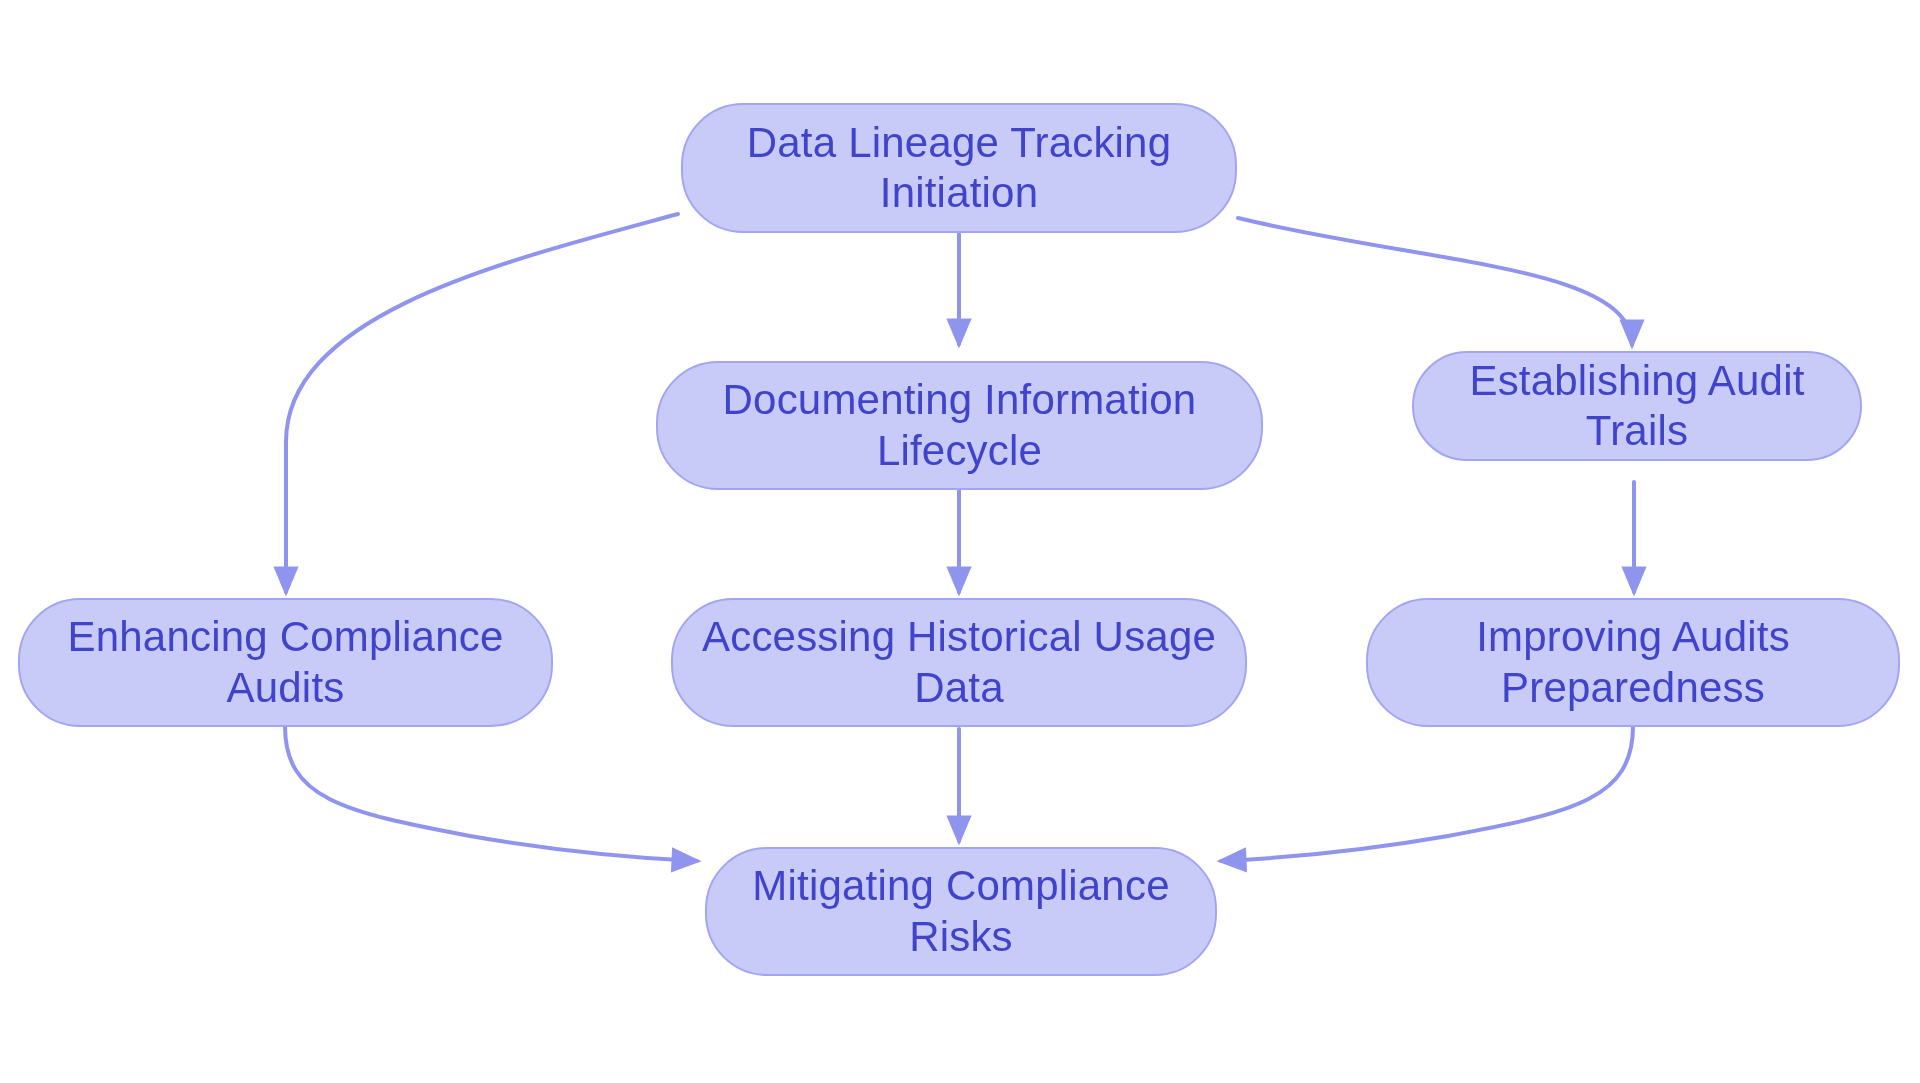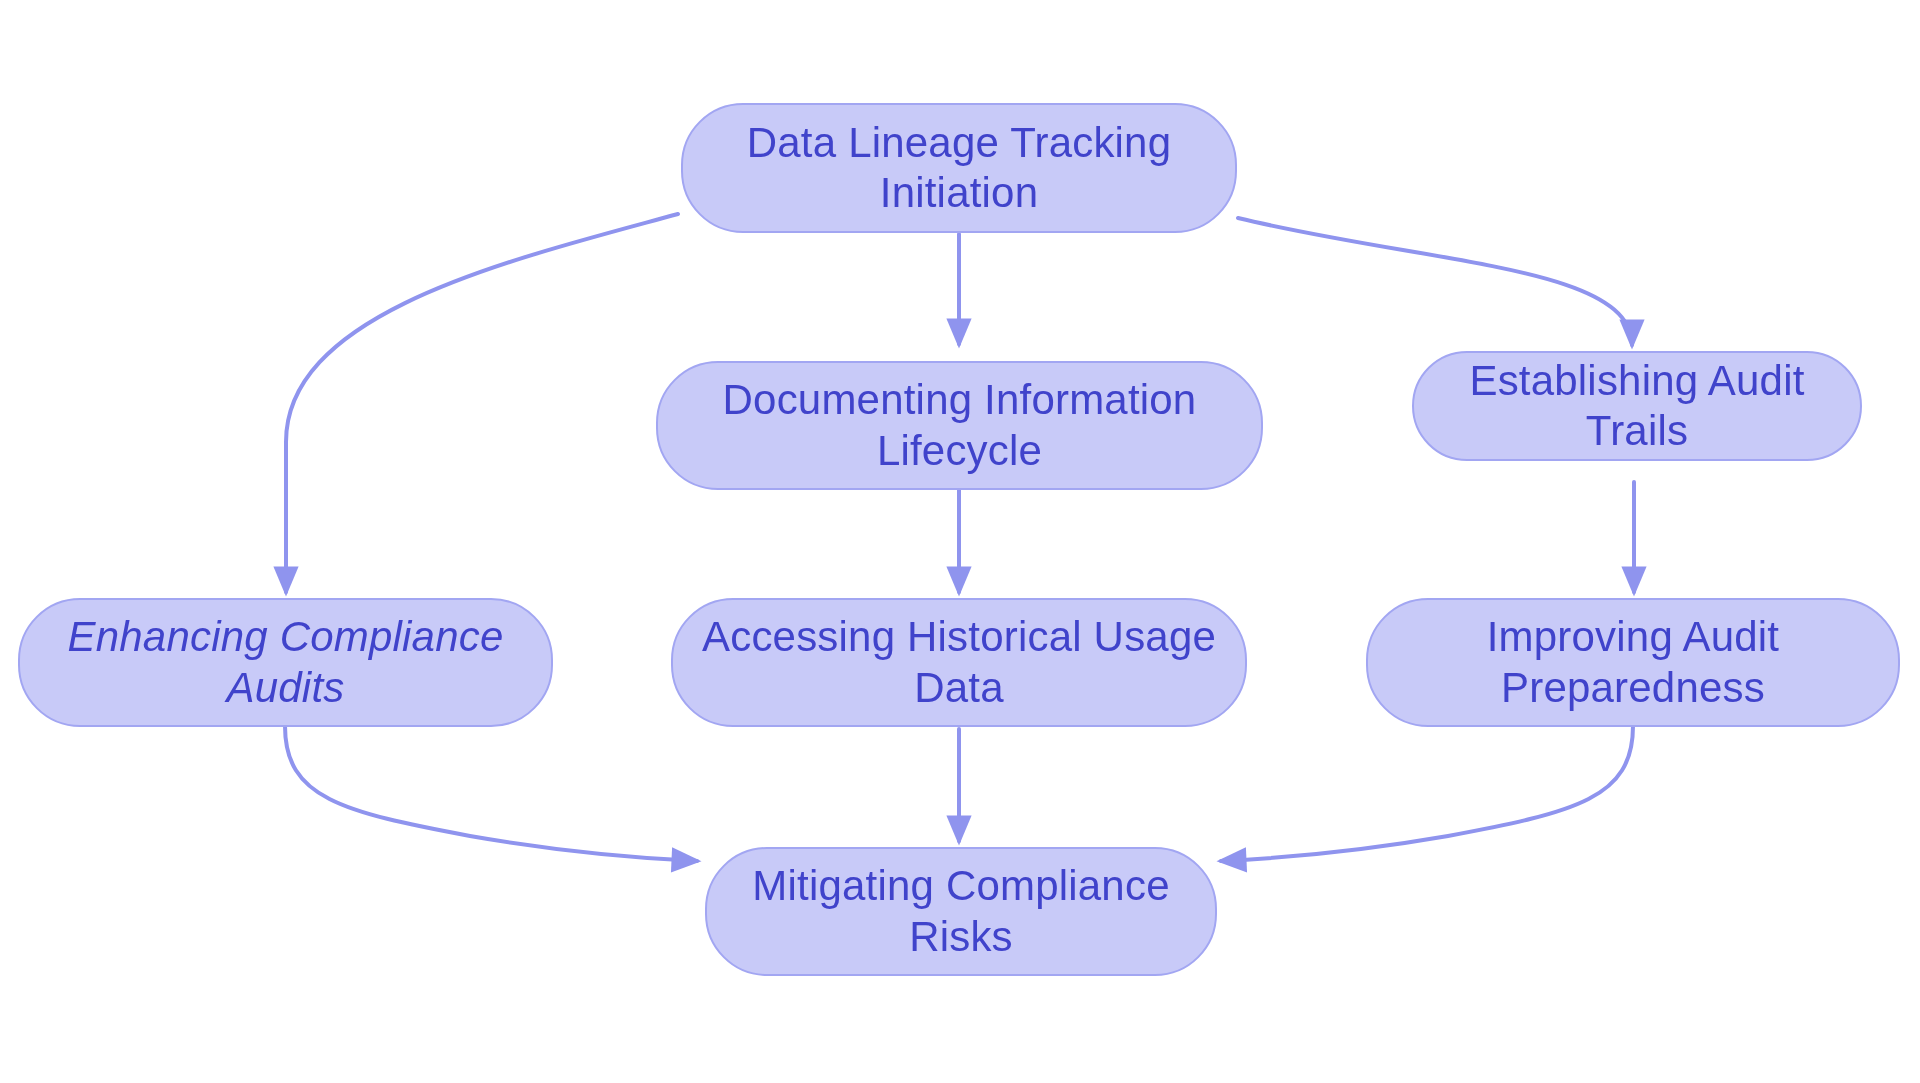--- a/index.html
+++ b/index.html
@@ -42,21 +42,21 @@
     text-align:center;
     color:var(--text);
     font-size:42px;
     font-weight:400;
     letter-spacing:0.2px;
     line-height:1.2;
   }
   .n1{left:681px;top:103px;width:556px;height:130px;}
   .n2{left:656px;top:361px;width:607px;height:129px;}
   .n3{left:1412px;top:351px;width:450px;height:110px;}
-  .n4{left:18px;top:598px;width:535px;height:129px;font-style:italic;}
+  .n4{left:18px;top:598px;width:535px;height:129px;}
   .n5{left:671px;top:598px;width:576px;height:129px;}
   .n6{left:1366px;top:598px;width:534px;height:129px;}
   .n7{left:705px;top:847px;width:512px;height:129px;}
 </style>
 </head>
 <body>
 
 <div class="canvas">
 
   <svg class="edges" viewBox="0 0 1920 1083" xmlns="http://www.w3.org/2000/svg" aria-hidden="true">
@@ -97,20 +97,20 @@
 
   <div class="node n4">
     <span>Enhancing Compliance Audits</span>
   </div>
 
   <div class="node n5">
     <span>Accessing Historical Usage Data</span>
   </div>
 
   <div class="node n6">
-    <span>Improving Audit Preparedness</span>
+    <span>Improving Audits Preparedness</span>
   </div>
 
   <div class="node n7">
     <span>Mitigating Compliance Risks</span>
   </div>
 
 </div>
 
 </body></html>

